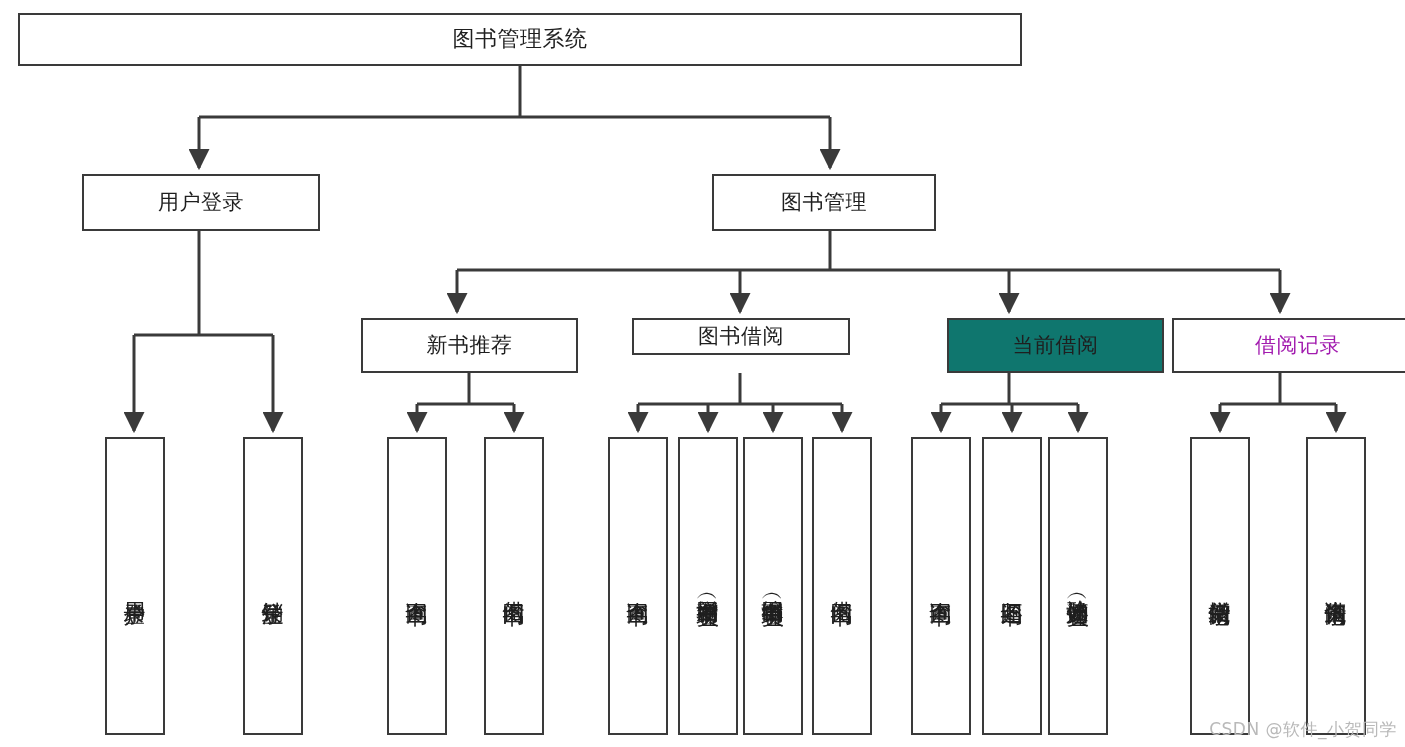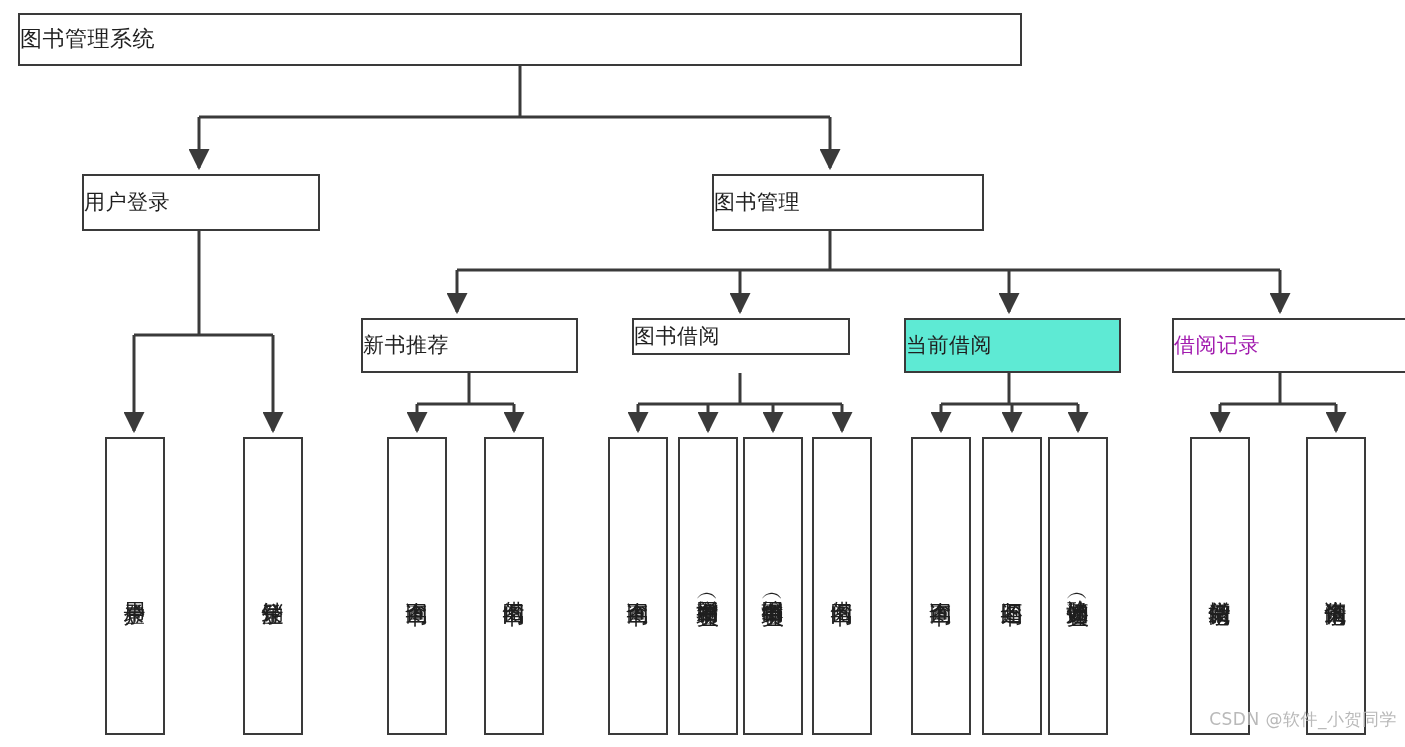--- a/index.html
+++ b/index.html
@@ -22,21 +22,21 @@
     height: 747px;
     pointer-events: none;
   }
   .node {
     position: absolute;
     box-sizing: border-box;
     border: 2px solid #404040;
     background: #ffffff;
     display: flex;
     align-items: center;
-    justify-content: flex-start;
+    justify-content: center;
     color: #1f1f1f;
   }
   .node.h-label {
     font-size: 21px;
     letter-spacing: 0.5px;
     line-height: 1.1;
   }
   .node.root {
     font-size: 22px;
   }
@@ -55,21 +55,21 @@
     text-orientation: upright;
     font-size: 22px;
     line-height: 1.05;
     letter-spacing: 1px;
     white-space: nowrap;
     display: block;
   }
   .watermark {
     position: absolute;
     right: 8px;
-    bottom: 16px;
+    bottom: 6px;
     font-size: 17px;
     color: #b9b9b9;
     white-space: nowrap;
     letter-spacing: 0.5px;
   }
 </style>
 </head>
 <body>
 
 <div id="canvas">
@@ -127,31 +127,31 @@
     </g>
   </svg>
 
   <div class="node root h-label" id="n-root" style="left: 18px; top: 13px; width: 1004px; height: 53px; border-color: rgb(58, 58, 58); background: rgb(255, 255, 255); color: rgb(31, 31, 31);">
     <span>图书管理系统</span>
   </div>
 
   <div class="node h-label" id="n-l2-0" style="left: 82px; top: 174px; width: 238px; height: 57px; border-color: rgb(58, 58, 58); background: rgb(255, 255, 255); color: rgb(31, 31, 31);">
     <span>用户登录</span>
   </div>
-  <div class="node h-label" id="n-l2-1" style="left: 712px; top: 174px; width: 272px; height: 57px; border-color: rgb(58, 58, 58); background: rgb(255, 255, 255); color: rgb(31, 31, 31);">
+  <div class="node h-label" id="n-l2-1" style="left: 712px; top: 174px; width: 224px; height: 57px; border-color: rgb(58, 58, 58); background: rgb(255, 255, 255); color: rgb(31, 31, 31);">
     <span>图书管理</span>
   </div>
 
   <div class="node h-label" id="n-l3-0" style="left: 361px; top: 318px; width: 217px; height: 55px; border-color: rgb(58, 58, 58); background: rgb(255, 255, 255); color: rgb(31, 31, 31); font-family: Liberation Serif, serif;">
     <span>新书推荐</span>
   </div>
   <div class="node h-label" id="n-l3-1" style="left: 632px; top: 318px; width: 218px; height: 37px; border-color: rgb(58, 58, 58); background: rgb(255, 255, 255); color: rgb(31, 31, 31);">
     <span>图书借阅</span>
   </div>
-  <div class="node h-label" id="n-l3-2" style="left: 904px; top: 318px; width: 217px; height: 55px; border-color: rgb(58, 58, 58); background: #5eead4; color: rgb(31, 31, 31);">
+  <div class="node h-label" id="n-l3-2" style="left: 947px; top: 318px; width: 217px; height: 55px; border-color: rgb(58, 58, 58); background: #0f766e; color: rgb(31, 31, 31);">
     <span>当前借阅</span>
   </div>
   <div class="node h-label" id="n-l3-3" style="left: 1172px; top: 318px; width: 252px; height: 55px; border-color: rgb(58, 58, 58); background: rgb(255, 255, 255); color: #a21caf;">
     <span>借阅记录</span>
   </div>
 
   <div class="leaf" id="n-lf-0" style="left: 105px; top: 437px; width: 60px; height: 298px; border-color: rgb(58, 58, 58); background: rgb(255, 255, 255); color: rgb(31, 31, 31);">
     <span class="vtext">用户登录</span>
   </div>
   <div class="leaf" id="n-lf-1" style="left: 243px; top: 437px; width: 60px; height: 298px; border-color: rgb(58, 58, 58); background: rgb(255, 255, 255); color: rgb(31, 31, 31);">

